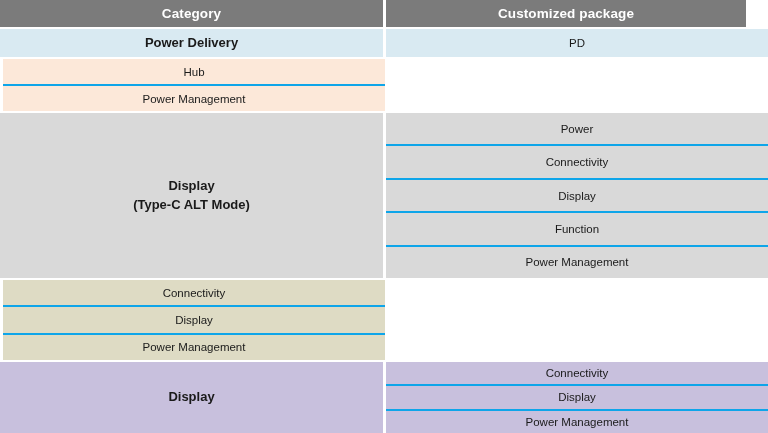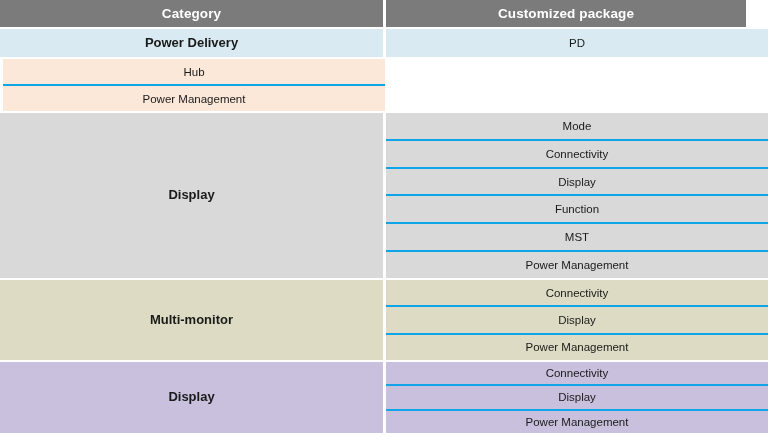--- a/index.html
+++ b/index.html
@@ -135,37 +135,34 @@
       <div class="pkg-col">
         <div class="pkg-cell c-data">Hub</div>
         <div class="pkg-cell c-data">Power Management</div>
       </div>
     </div>
 
     <div class="group g-display">
       <div class="cat-cell c-display">
         <div>
           <span class="cat-line">Display</span>
+          <span class="cat-line">(Type-C ALT Mode)</span>
         </div>
       </div>
       <div class="col-divider"></div>
       <div class="pkg-col">
-        <div class="pkg-cell c-display">Mode</div>
+        <div class="pkg-cell c-display">Power</div>
         <div class="pkg-cell c-display">Connectivity</div>
         <div class="pkg-cell c-display">Display</div>
         <div class="pkg-cell c-display">Function</div>
-        <div class="pkg-cell c-display">MST</div>
         <div class="pkg-cell c-display">Power Management</div>
       </div>
     </div>
 
     <div class="group g-multi">
-      <div class="cat-cell c-multi">
-        <span class="cat-line">Multi-monitor</span>
-      </div>
       <div class="col-divider"></div>
       <div class="pkg-col">
         <div class="pkg-cell c-multi">Connectivity</div>
         <div class="pkg-cell c-multi">Display</div>
         <div class="pkg-cell c-multi">Power Management</div>
       </div>
     </div>
 
     <div class="group g-dock">
       <div class="cat-cell c-dock">

